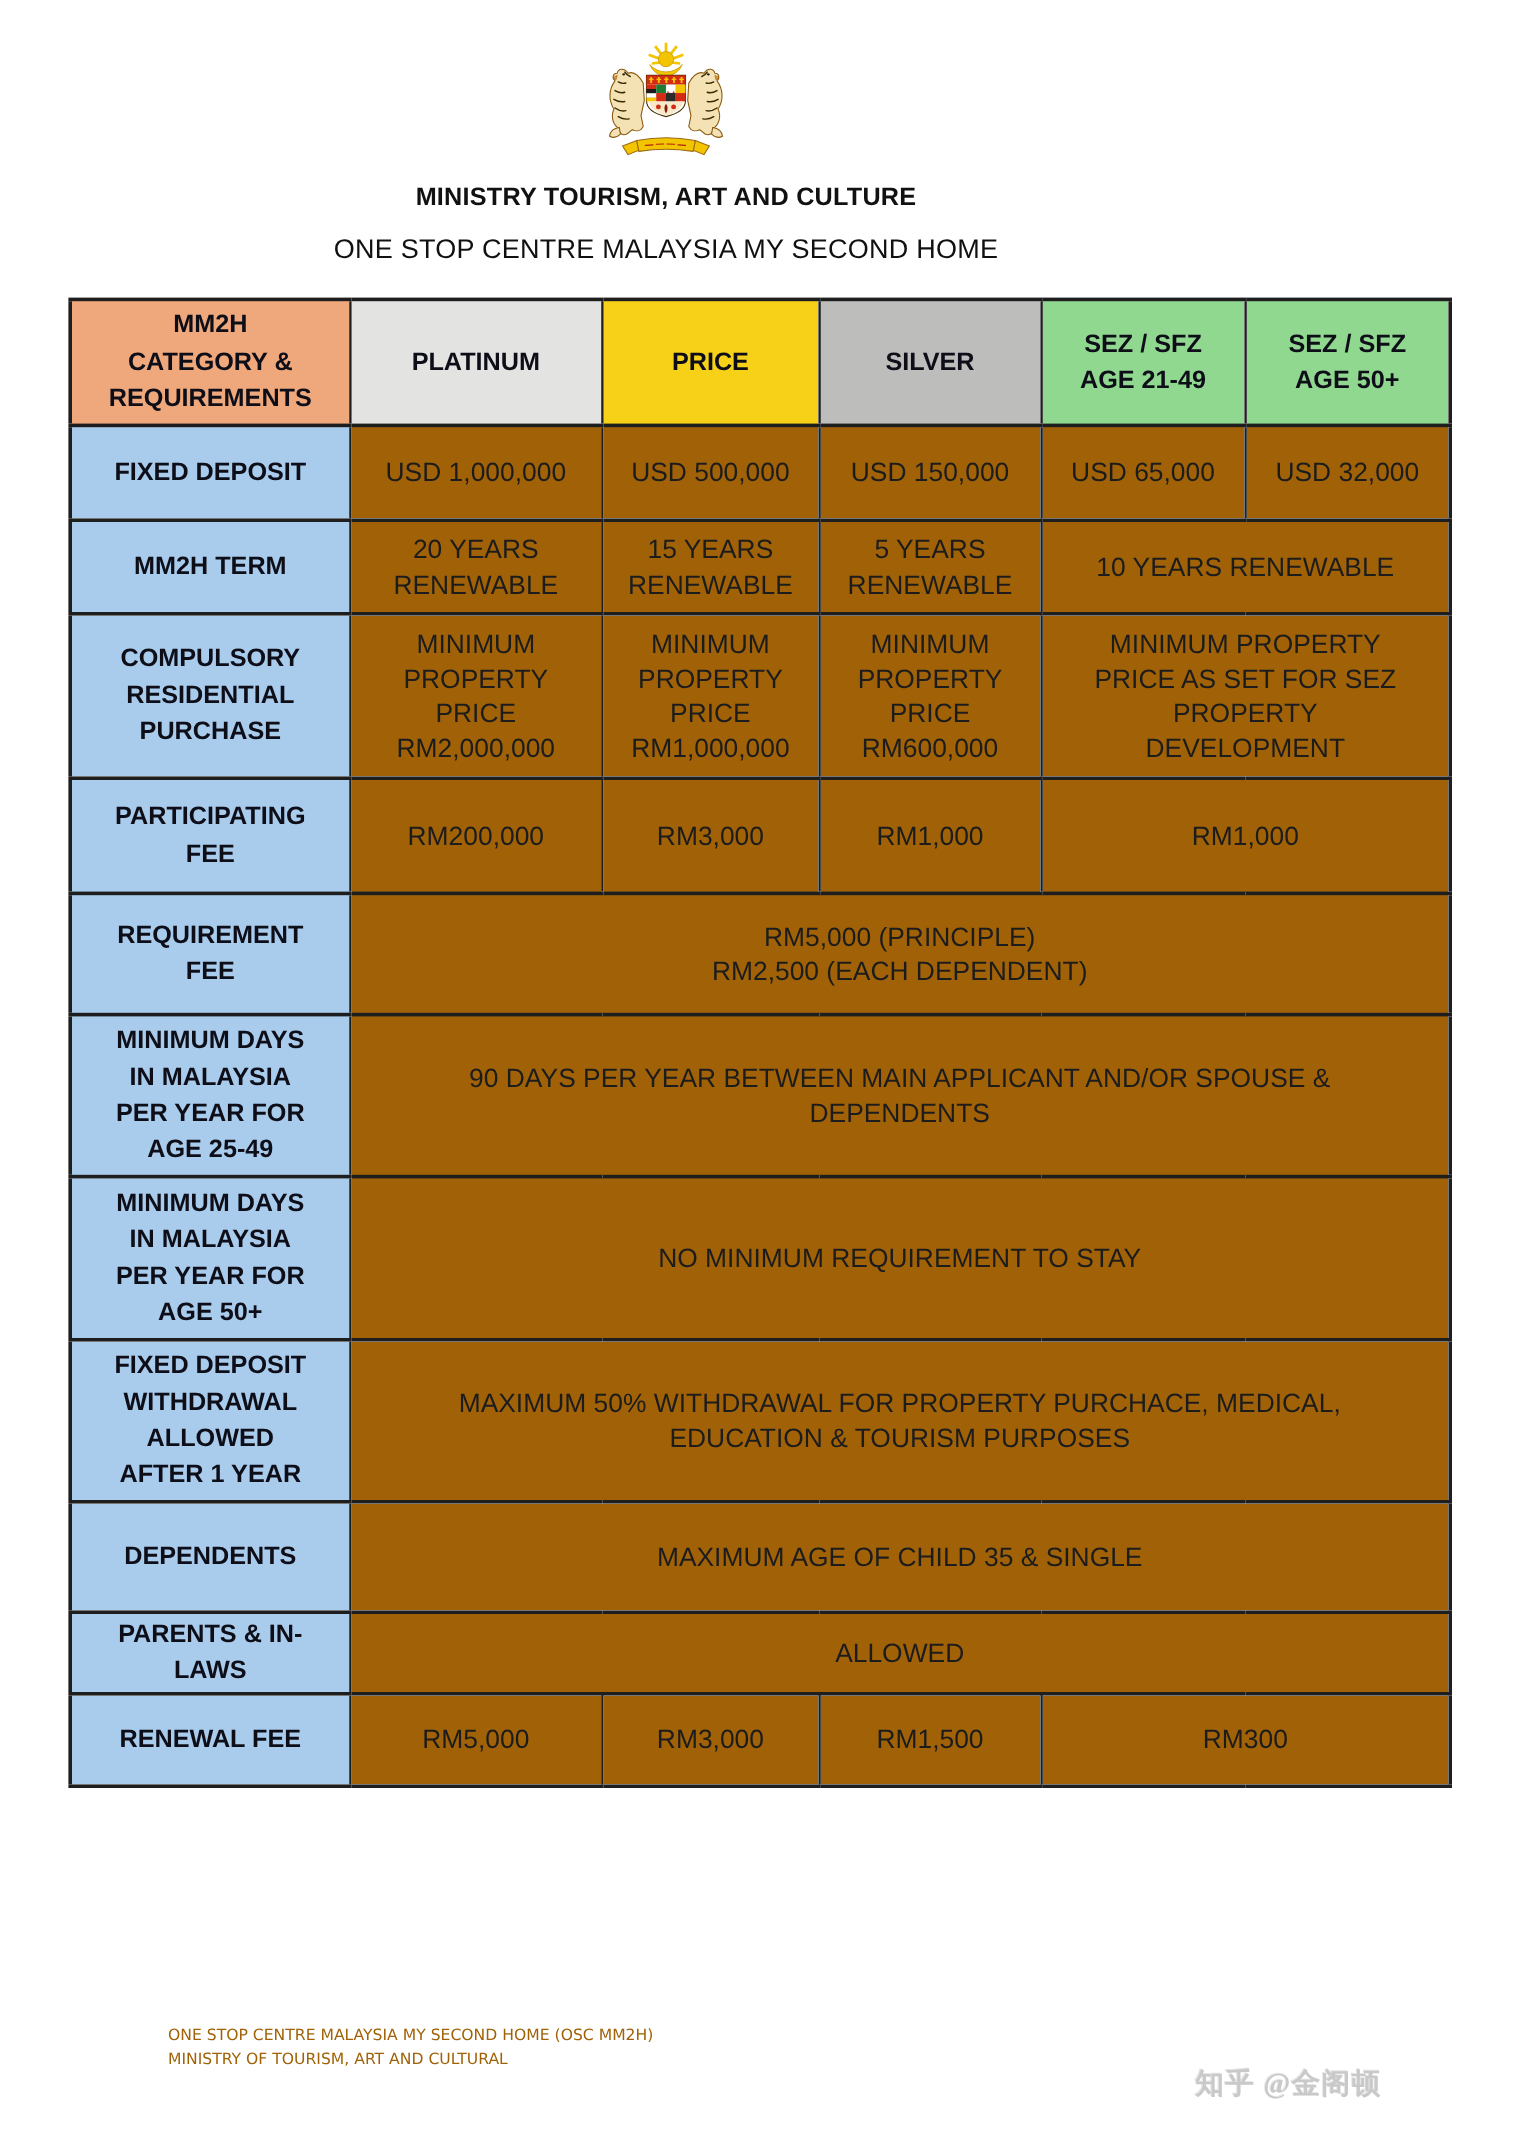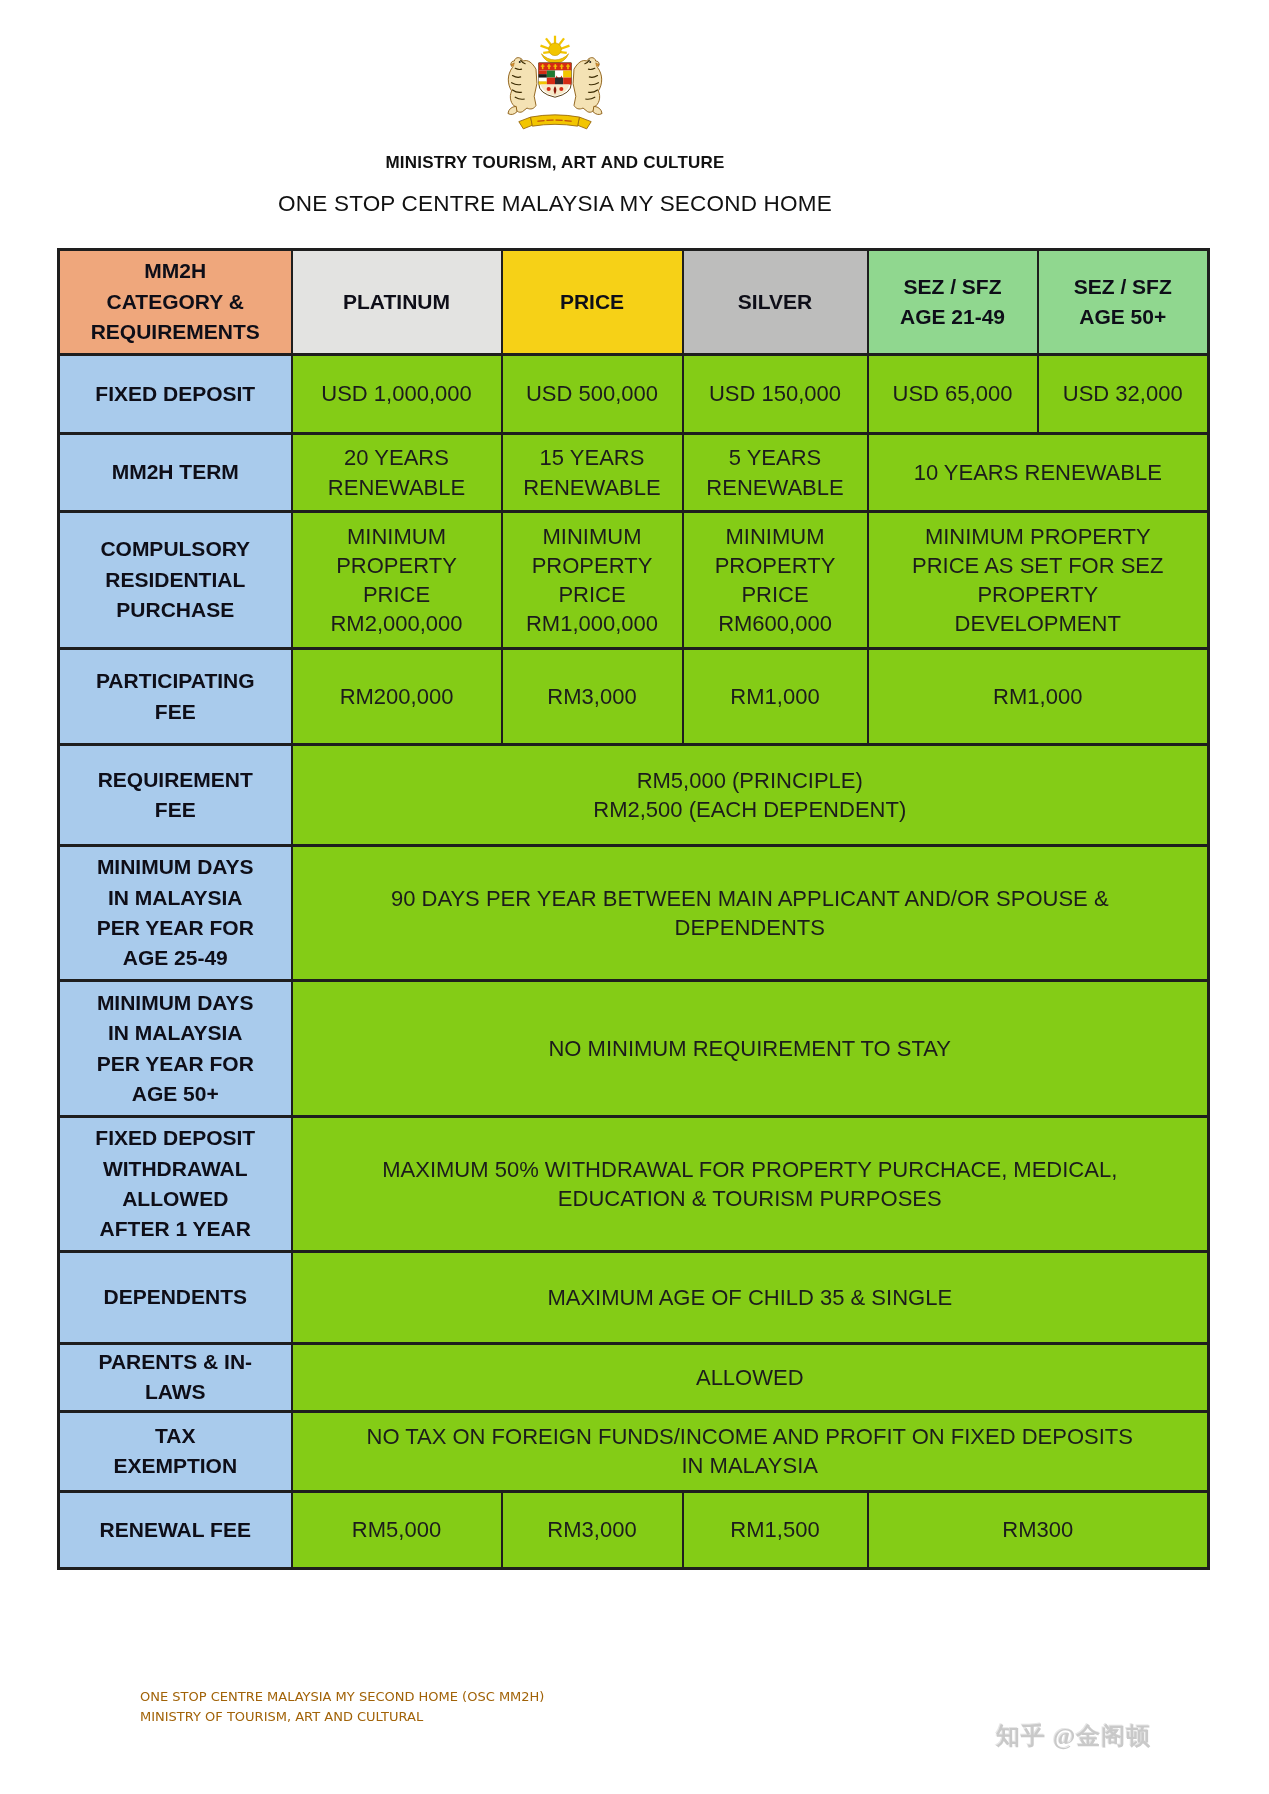--- a/index.html
+++ b/index.html
@@ -16,21 +16,21 @@
   .header-block {
     position: absolute;
     top: 33px;
     left: 0;
     width: 1110px;
     text-align: center;
   }
   .crest { display: block; margin: 0 auto; width: 150px; height: 104px; }
   .ministry-line {
     margin-top: 16px;
-    font-size: 17px;
+    font-size: 21px;
     font-weight: bold;
     color: #111111;
     letter-spacing: 0.2px;
   }
   .doc-title {
     margin-top: 18px;
     font-size: 22.5px;
     font-weight: normal;
     color: #111111;
     letter-spacing: 0.2px;
@@ -62,21 +62,21 @@
     vertical-align: middle;
     white-space: pre-line;
     padding: 2px 6px;
     overflow: hidden;
   }
   table.mm2h td {
     font-size: 22px;
     line-height: 1.32;
     font-weight: normal;
     color: #1c1c1c;
-    background: #84cc16;
+    background: #a16207;
     margin-top: 41px;
   }
   table.mm2h th {
     font-size: 21px;
     line-height: 1.45;
     font-weight: bold;
     color: #0e0e18;
   }
   th.h-cat    { background: var(--header-category-bg, #efa77c); }
   th.h-plat   { background: var(--header-platinum-bg, #e3e3e1); }
@@ -359,26 +359,20 @@
         <th class="lbl">DEPENDENTS</th>
         <td colspan="5">MAXIMUM AGE OF CHILD 35 &amp; SINGLE</td>
       </tr>
 
       <tr class="rh11">
         <th class="lbl">PARENTS &amp; IN-
 LAWS</th>
         <td colspan="5">ALLOWED</td>
       </tr>
 
-      <tr class="rh12">
-        <th class="lbl">TAX
-EXEMPTION</th>
-        <td colspan="5">NO TAX ON FOREIGN FUNDS/INCOME AND PROFIT ON FIXED DEPOSITS
-IN MALAYSIA</td>
-      </tr>
 
       <tr class="rh13">
         <th class="lbl">RENEWAL FEE</th>
         <td>RM5,000</td>
         <td>RM3,000</td>
         <td>RM1,500</td>
         <td colspan="2">RM300</td>
       </tr>
     </tbody>
   </table>

